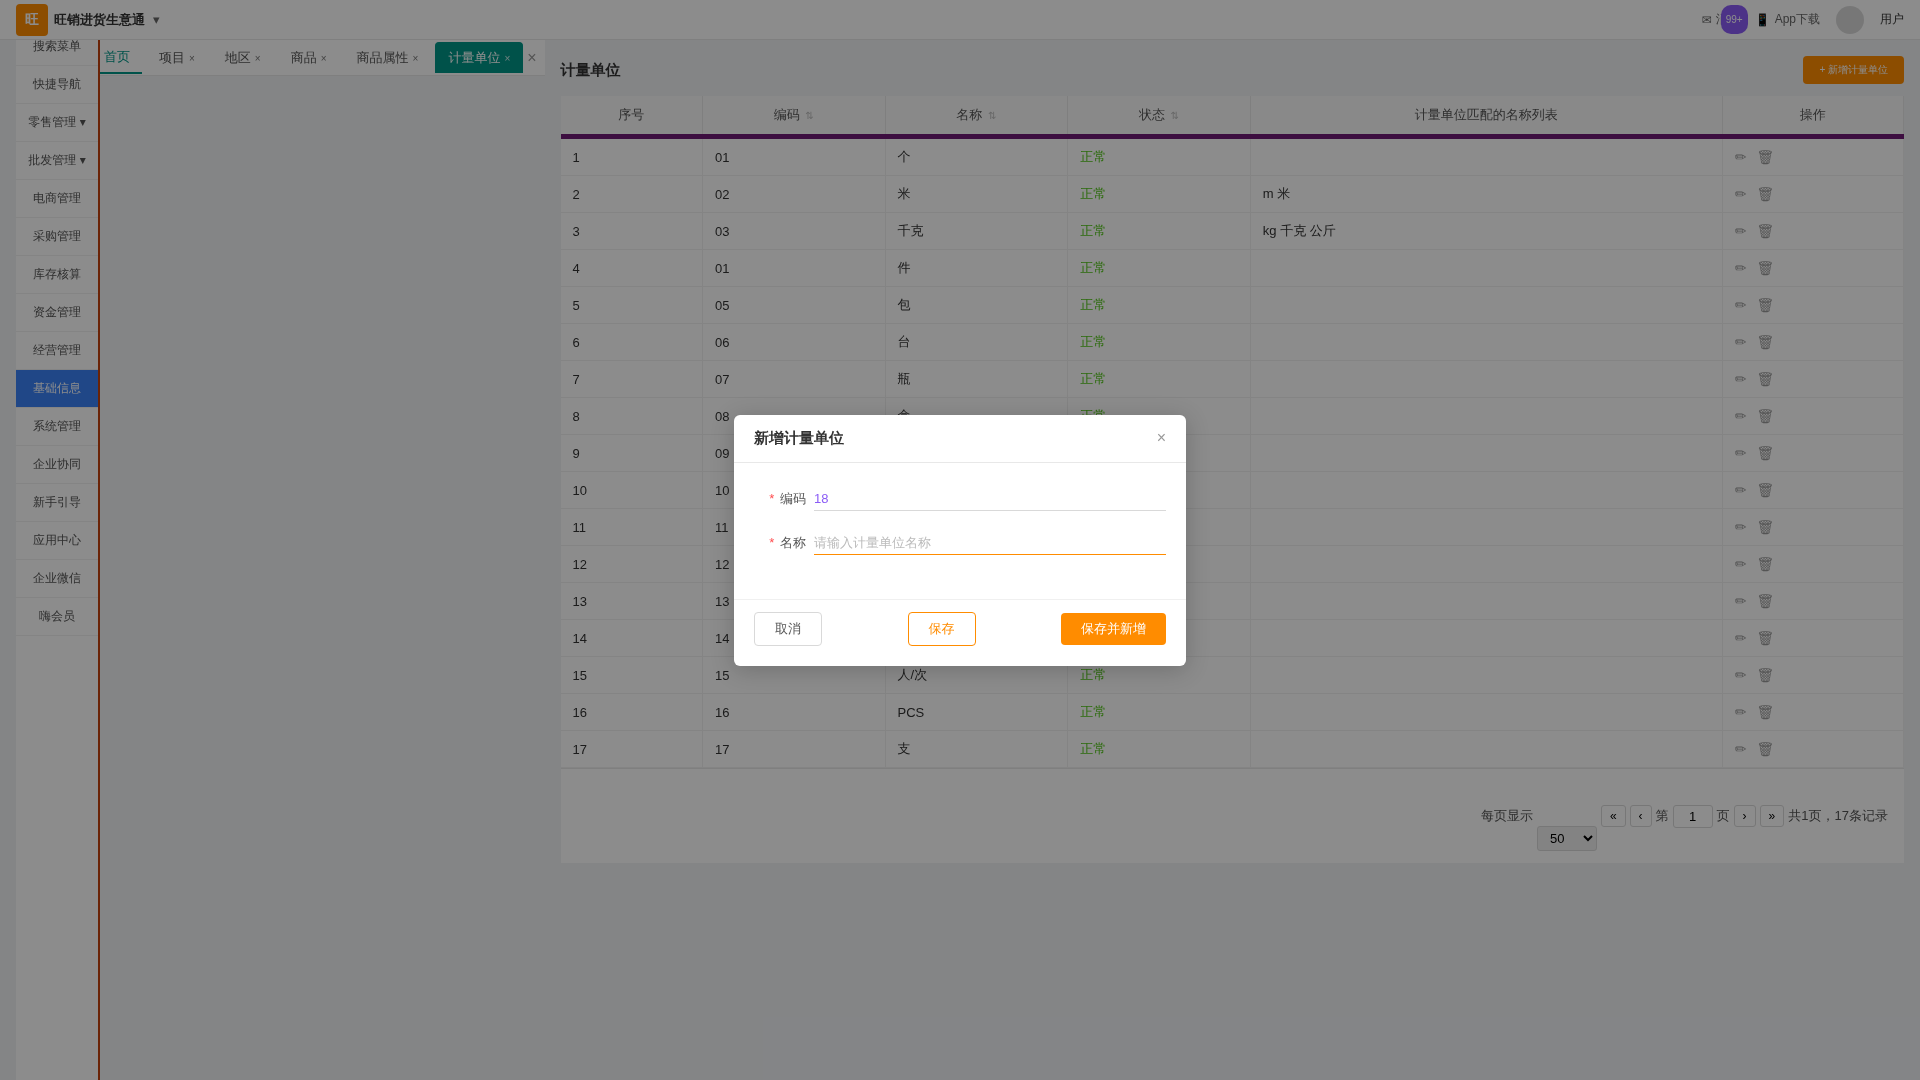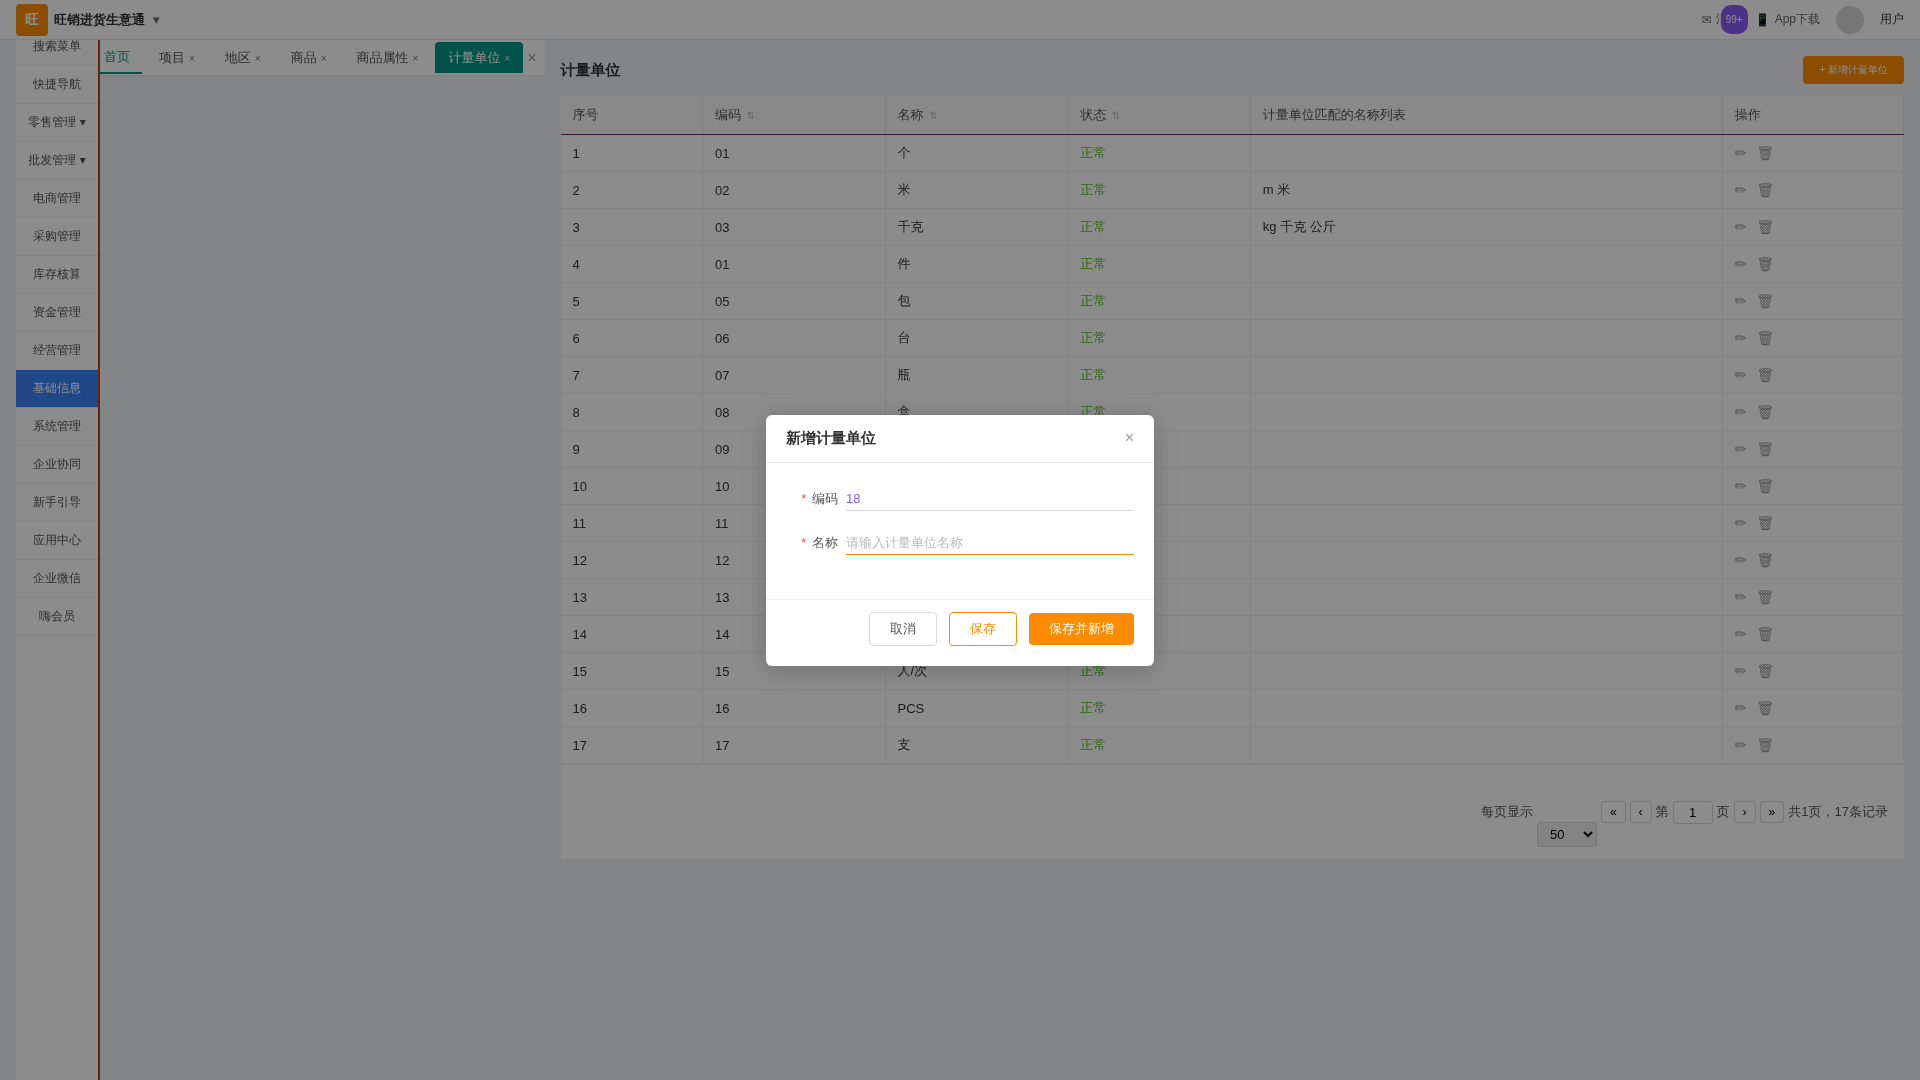--- a/index.html
+++ b/index.html
@@ -39,49 +39,49 @@
     .content { flex: 1; padding: 16px; background: #f0f2f5; overflow-y: auto; }
 
     
     .page-header { display: flex; align-items: center; justify-content: space-between; margin-bottom: 12px; }
     .page-title { font-size: 15px; font-weight: bold; color: #333; }
     .btn-add { background: #ff8c00; color: white; border: none; padding: 7px 16px; border-radius: 4px; cursor: pointer; font-size: 10px; }
 
     
     .table-wrapper { background: white; border-radius: 4px; }
     .data-table { width: 100%; border-collapse: collapse; }
-    .data-table th { background: #fafafa; padding: 10px 12px; text-align: left; font-weight: 500; color: #555; font-size: 13px; border-bottom: 1px solid #701a75; border-right: 1px solid #e8e8e8; white-space: nowrap; }
+    .data-table th { background: #fafafa; padding: 10px 12px; text-align: center; font-weight: 500; color: #555; font-size: 13px; border-bottom: 5px solid #701a75; border-right: 1px solid #e8e8e8; white-space: nowrap; }
     .data-table td { padding: 9px 12px; border-bottom: 1px solid #f0f0f0; border-right: 1px solid #f0f0f0; font-size: 13px; color: #333; }
     .status-normal { color: #52c41a; }
     .col-actions { display: flex; gap: 10px; align-items: center; }
     .action-icon { color: #999; cursor: pointer; font-size: 14px; }
     .sort-icon { color: #bbb; margin-left: 2px; font-size: 10px; }
 
     
     .pagination { display: flex; align-items: center; justify-content: flex-end; padding: 12px 16px; background: white; border-top: 1px solid #e8e8e8; gap: 4px; font-size: 13px; color: #555; }
     .page-btn { border: 1px solid #d9d9d9; background: white; padding: 3px 8px; border-radius: 3px; cursor: pointer; font-size: 12px; }
     .page-input { border: 1px solid #d9d9d9; width: 40px; text-align: center; padding: 3px; border-radius: 3px; font-size: 13px; }
     .page-select { border: 1px solid #d9d9d9; padding: 3px 8px; border-radius: 3px; font-size: 13px; cursor: pointer; margin-top: 45px; }
 
     
     .overlay { position: fixed; top: 0; left: 0; right: 0; bottom: 0; background: rgba(0,0,0,0.45); z-index: 200; display: flex; align-items: center; justify-content: center; }
 
     
-    .modal { background: white; border-radius: 6px; width: 388px; box-shadow: 0 4px 24px rgba(0,0,0,0.2); }
+    .modal { background: white; border-radius: 6px; width: 452px; box-shadow: 0 4px 24px rgba(0,0,0,0.2); }
     .modal-header { padding: 14px 20px; border-bottom: 1px solid #e8e8e8; display: flex; align-items: center; justify-content: space-between; }
     .modal-title { font-size: 15px; font-weight: 600; color: #333; }
     .modal-close { cursor: pointer; color: #999; font-size: 16px; line-height: 1; }
     .modal-body { padding: 24px 20px; }
     .form-row { display: flex; align-items: center; margin-bottom: 20px; }
     .form-label { width: 60px; text-align: right; padding-right: 8px; color: #555; font-size: 13px; }
     .form-label .required { color: #ff4d4f; margin-right: 2px; }
     .form-input { flex: 1; border: none; border-bottom: 1px solid #d9d9d9; padding: 4px 0; font-size: 13px; outline: none; color: #8b5cf6; }
     .form-input.active { border-bottom-color: #ff8c00; }
     .form-input::placeholder { color: #bbb; }
-    .modal-footer { padding: 12px 20px 20px; display: flex; align-items: center; justify-content: flex-end; gap: 12px; border-top: 1px solid #f0f0f0; }
+    .modal-footer { padding: 12px 20px 20px; display: flex; align-items: center; justify-content: space-between; gap: 12px; border-top: 1px solid #f0f0f0; }
     .btn-cancel { border: 1px solid #d9d9d9; background: white; padding: 7px 20px; border-radius: 4px; cursor: pointer; font-size: 13px; color: #555; }
     .btn-save { border: 1px solid #ff8c00; background: white; color: #ff8c00; padding: 7px 20px; border-radius: 4px; cursor: pointer; font-size: 13px; }
     .btn-save-add { background: #ff8c00; color: white; border: none; padding: 7px 20px; border-radius: 4px; cursor: pointer; font-size: 13px; }
   </style>
 </head>
 <body>
 
 <div class="header">
   <div class="header-left">
     <div class="logo-area">

